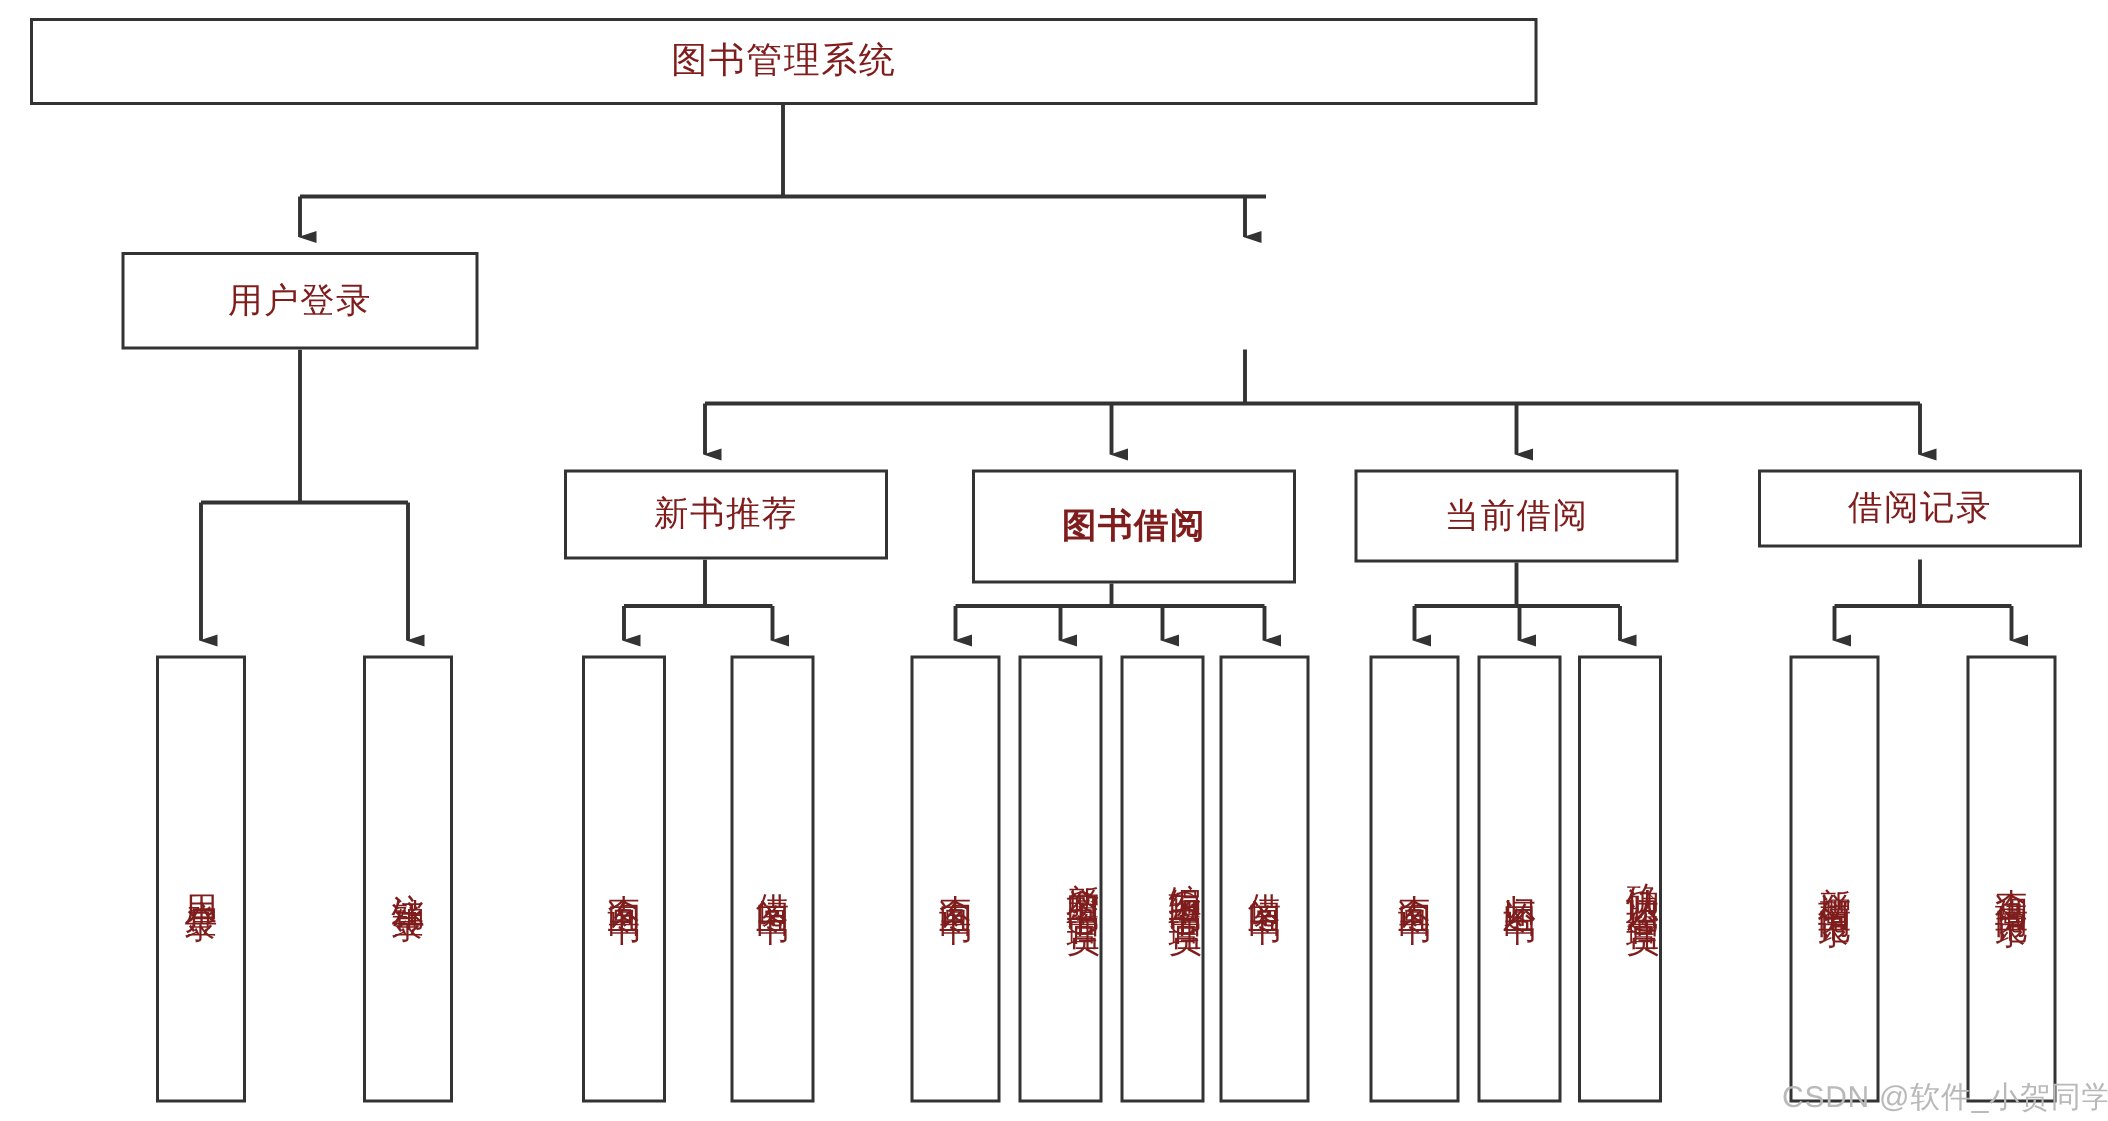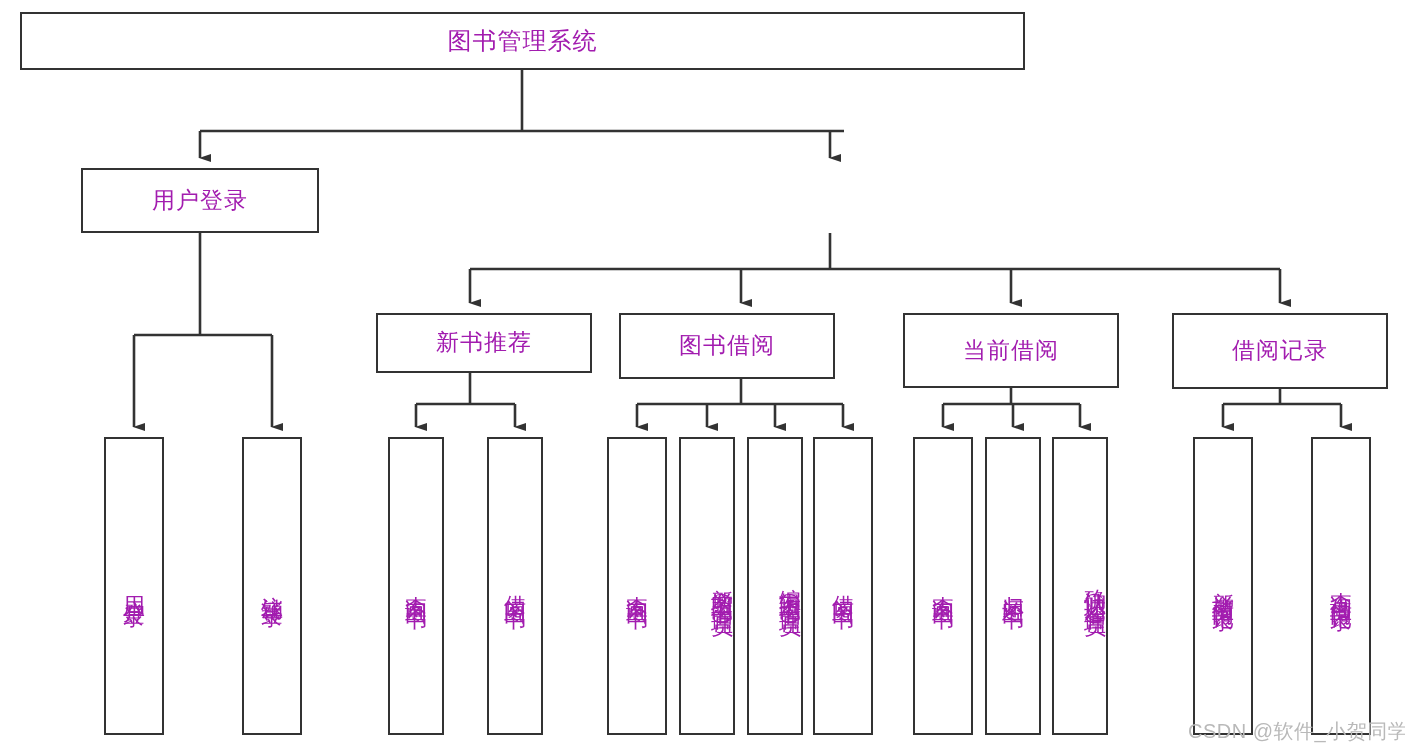--- a/index.html
+++ b/index.html
@@ -27,21 +27,21 @@
     pointer-events: none;
   }
   .node {
     position: absolute;
     box-sizing: border-box;
     background: #ffffff;
     border: 2.5px solid #333333;
     display: flex;
     align-items: center;
     justify-content: center;
-    color: #a21caf;
+    color: #7f1d1d;
   }
   .node-h {
     font-size: 23px;
     letter-spacing: 1px;
     line-height: 1.1;
     white-space: nowrap;
   }
   .node-root {
     font-size: 24px;
   }
@@ -127,27 +127,27 @@
     <span>图书管理系统</span>
   </div>
 
   <div class="node node-h" style="left:81px; top:168px; width:238px; height:65px;">
     <span>用户登录</span>
   </div>
 
   <div class="node node-h" style="left:376px; top:313px; width:216px; height:60px;">
     <span>新书推荐</span>
   </div>
-  <div class="node node-h" style="left:619px; top:313px; width:216px; height:66px;">
+  <div class="node node-h" style="left:648px; top:313px; width:216px; height:76px;font-weight:bold;">
     <span>图书借阅</span>
   </div>
-  <div class="node node-h" style="left:903px; top:313px; width:216px; height:75px;">
+  <div class="node node-h" style="left:903px; top:313px; width:216px; height:62px;">
     <span>当前借阅</span>
   </div>
-  <div class="node node-h" style="left:1172px; top:313px; width:216px; height:76px;">
+  <div class="node node-h" style="left:1172px; top:313px; width:216px; height:52px;">
     <span>借阅记录</span>
   </div>
 
   <div class="node node-leaf mid" style="left:104px; top:437px; width:60px; height:298px;">
     <span>用户登录</span>
   </div>
   <div class="node node-leaf mid" style="left:242px; top:437px; width:60px; height:298px;">
     <span>注销登录</span>
   </div>
 

